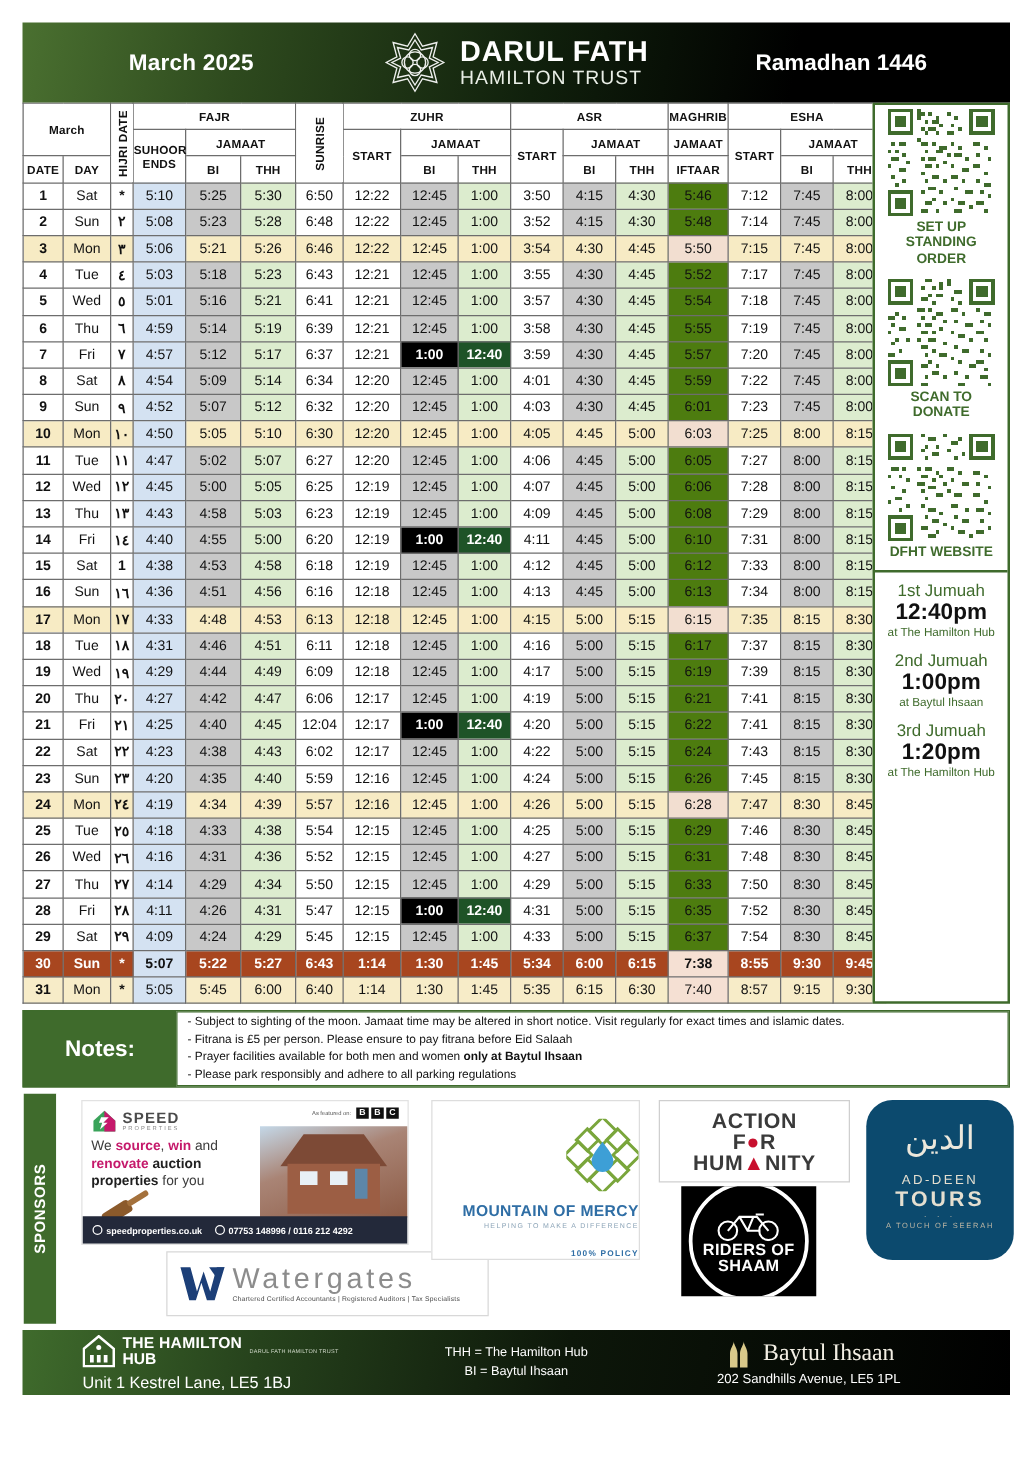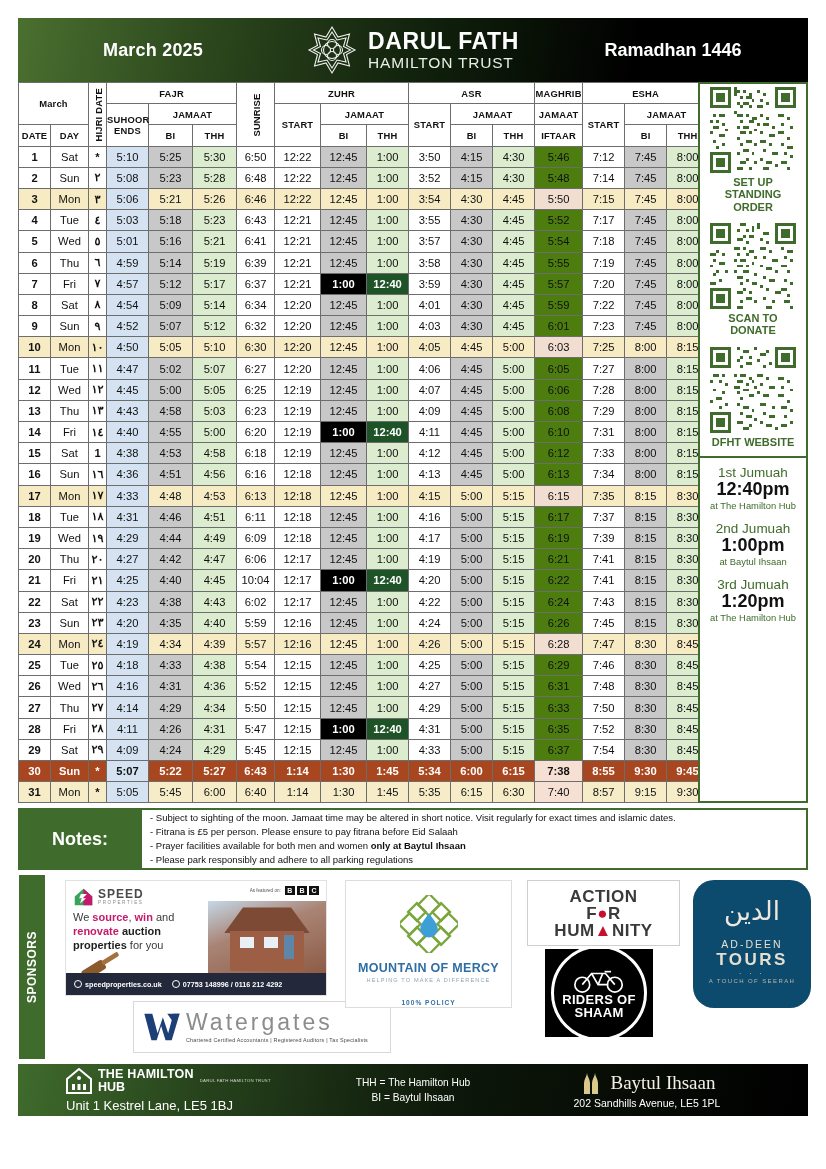--- a/index.html
+++ b/index.html
@@ -177,21 +177,21 @@
   .sp-dot { display:inline-block; width:8px; height:8px; border-radius:50%; border:1.2px solid #fff; margin-right:3px; vertical-align:-1px;}
 
   
   .ad-water { left: 88px; top: 126px; width: 258px; height: 52px; border: 1px solid #d8d8d8; }
   .wg-wrap { display:flex; align-items:center; height: 100%; padding-left: 10px; gap: 6px; }
   .wg-mark { width: 36px; height: 30px; }
   .wg-txt .t1 { font-size: 23px; color: #8c8c8c; letter-spacing: 3px; line-height: 1; }
   .wg-txt .t2 { font-size: 5.4px; color: #4a4a4a; letter-spacing: .2px; margin-top: 3px; }
 
   
-  .ad-mom { left: 300px; top: 5px; width: 167px; height: 128px; border: 1px solid #dddddd; text-align:center; }
+  .ad-mom { left: 300px; top: 5px; width: 167px; height: 128px; border: 1px solid #dddddd; text-align:right; }
   .mom-mark { margin: 14px auto 4px; width: 58px; height: 58px; }
   .mom-t1 { font-size: 12.5px; font-weight: bold; color: #2f6ea5; letter-spacing: .3px; }
   .mom-t2 { font-size: 5.6px; color: #8da5b8; letter-spacing: 1.1px; margin-top: 2px; }
   .mom-t3 { font-size: 6.6px; font-weight: bold; color: #2f6ea5; letter-spacing: 1px; margin-top: 16px; }
 
   
   .ad-afh { left: 482px; top: 5px; width: 153px; height: 66px; border: 1px solid #cfcfcf;
     display:flex; align-items:center; justify-content:center; }
   .afh { text-align:center; line-height: 1.0; font-weight: bold; color: #3a3a3a; }
   .afh .r1 { font-size: 17px; letter-spacing: .5px; }
@@ -706,21 +706,21 @@
               <td class="c-bi">8:15</td>
               <td class="c-thh">8:30</td>
             </tr>
             <tr>
               <td class="c-date">21</td>
               <td class="c-day">Fri</td>
               <td class="c-hijri">٢١</td>
               <td class="c-suhoor">4:25</td>
               <td class="c-bi">4:40</td>
               <td class="c-thh">4:45</td>
-              <td class="c-plain">10:04</td>
+              <td class="c-plain">12:04</td>
               <td class="c-plain">12:17</td>
               <td class="c-bi jum-bi">1:00</td>
               <td class="c-thh jum-thh">12:40</td>
               <td class="c-plain">4:20</td>
               <td class="c-bi">5:00</td>
               <td class="c-thh">5:15</td>
               <td class="c-iftaar">6:22</td>
               <td class="c-plain">7:41</td>
               <td class="c-bi">8:15</td>
               <td class="c-thh">8:30</td>

